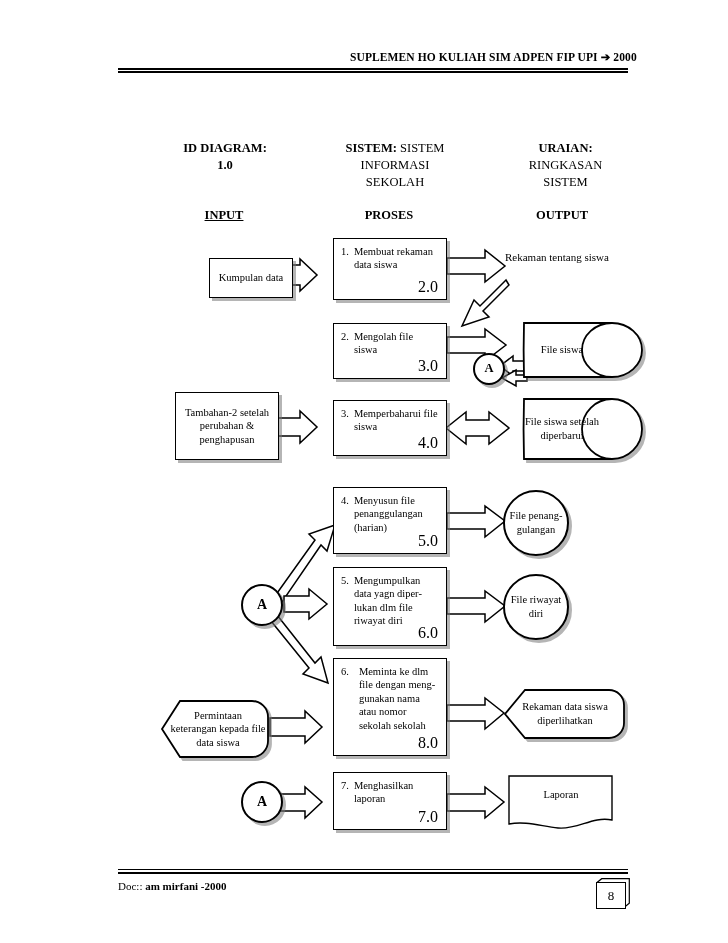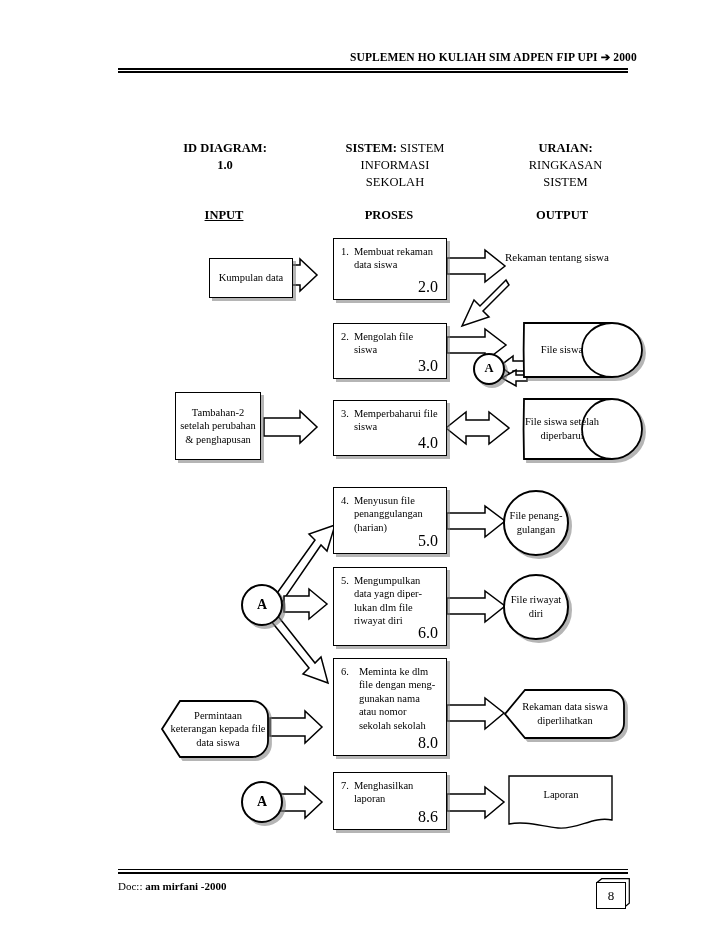--- a/index.html
+++ b/index.html
@@ -152,21 +152,21 @@
 
     <polygon class="ar" points="280,794 305,794 305,787 322,802 305,818 305,811 280,811"></polygon>
 
     <polygon class="ar" points="447,794 485,794 485,787 504,802 485,818 485,811 447,811"></polygon>
   </svg>
 
   <div class="shape box shadow" style="left:180px;top:258px;width:84px;height:40px;margin-left:29px;">
     <span>Kumpulan data</span>
   </div>
 
-  <div class="shape box shadow" style="left:175px;top:392px;width:86px;height:68px;">
+  <div class="shape box shadow" style="left:175px;top:392px;width:104px;height:68px;">
     <span>Tambahan-2 setelah perubahan &amp; penghapusan</span>
   </div>
 
   <div class="svgshape shadow" style="left:160px;top:700px;width:110px;height:58px;">
     <svg width="110" height="58" viewBox="0 0 110 58">
       <path d="M20,1 H92 a16,16 0 0 1 16,16 V41 a16,16 0 0 1 -16,16 H20 L2,29 Z" fill="#fff" stroke="#000" stroke-width="1.8"></path>
     </svg>
   </div>
   <div class="lbl" style="left:170px;top:703px;width:96px;height:52px;">Permintaan keterangan kepada  file data siswa</div>
 
@@ -224,21 +224,21 @@
       <span class="plabel">Meminta ke dlm file dengan meng-gunakan nama atau nomor sekolah sekolah</span>
     </div>
     <span class="num">8.0</span>
   </div>
 
   <div class="proc shadow" style="left:333px;top:772px;width:114px;height:58px;">
     <div class="ptext">
       <span class="pidx">7.</span>
       <span class="plabel">Menghasilkan laporan</span>
     </div>
-    <span class="num">8.6</span>
+    <span class="num">7.0</span>
   </div>
 
   <div class="plain-lbl" style="left:505px;top:250px;width:125px;">Rekaman tentang siswa</div>
 
   <div class="svgshape shadow" style="left:508px;top:322px;width:128px;height:56px;">
     <svg width="128" height="56" viewBox="0 0 128 56">
       <path d="M104,1 H16 a999,999 0 0 0 0,54 H104 a30,27 0 0 0 0,-54 Z" fill="#fff" stroke="#000" stroke-width="1.8"></path>
       <path d="M104,1 a30,27 0 0 0 0,54" fill="none" stroke="#000" stroke-width="1.8"></path>
     </svg>
   </div>

